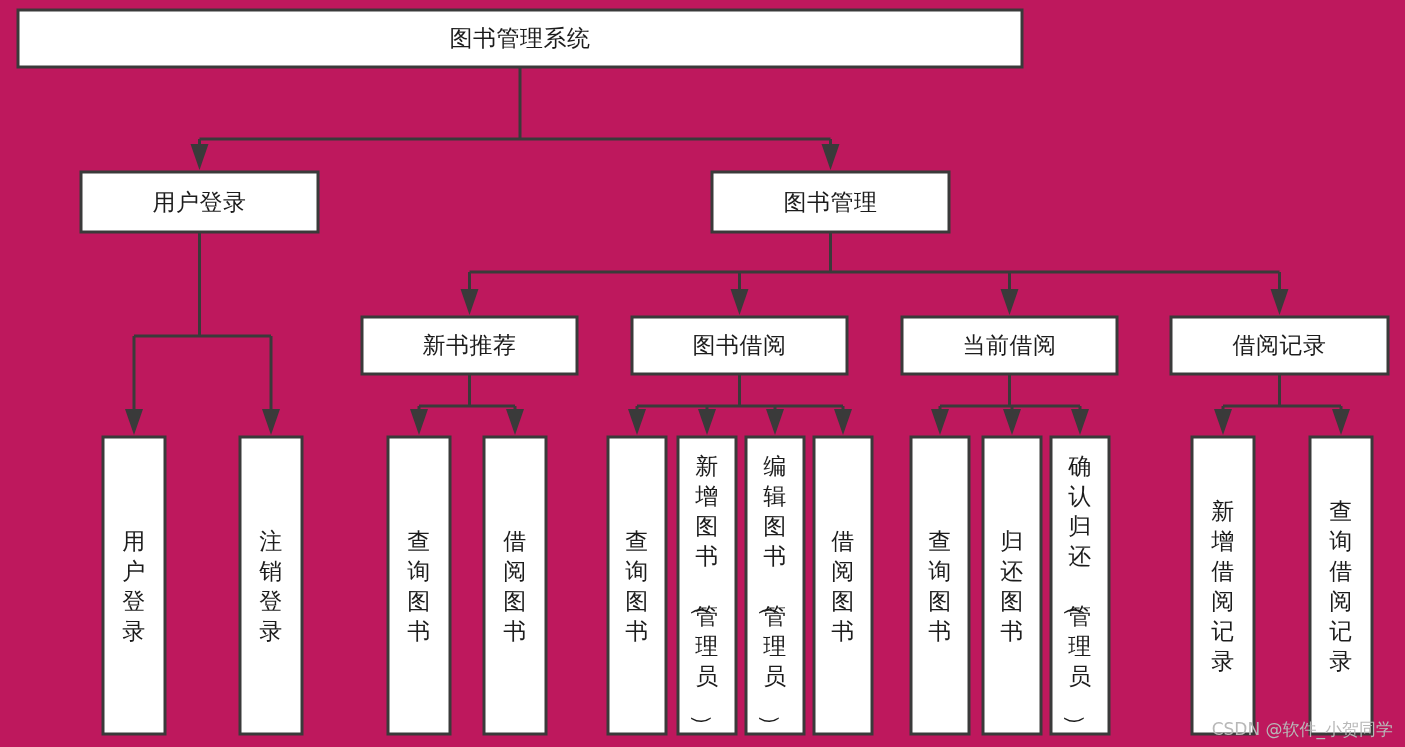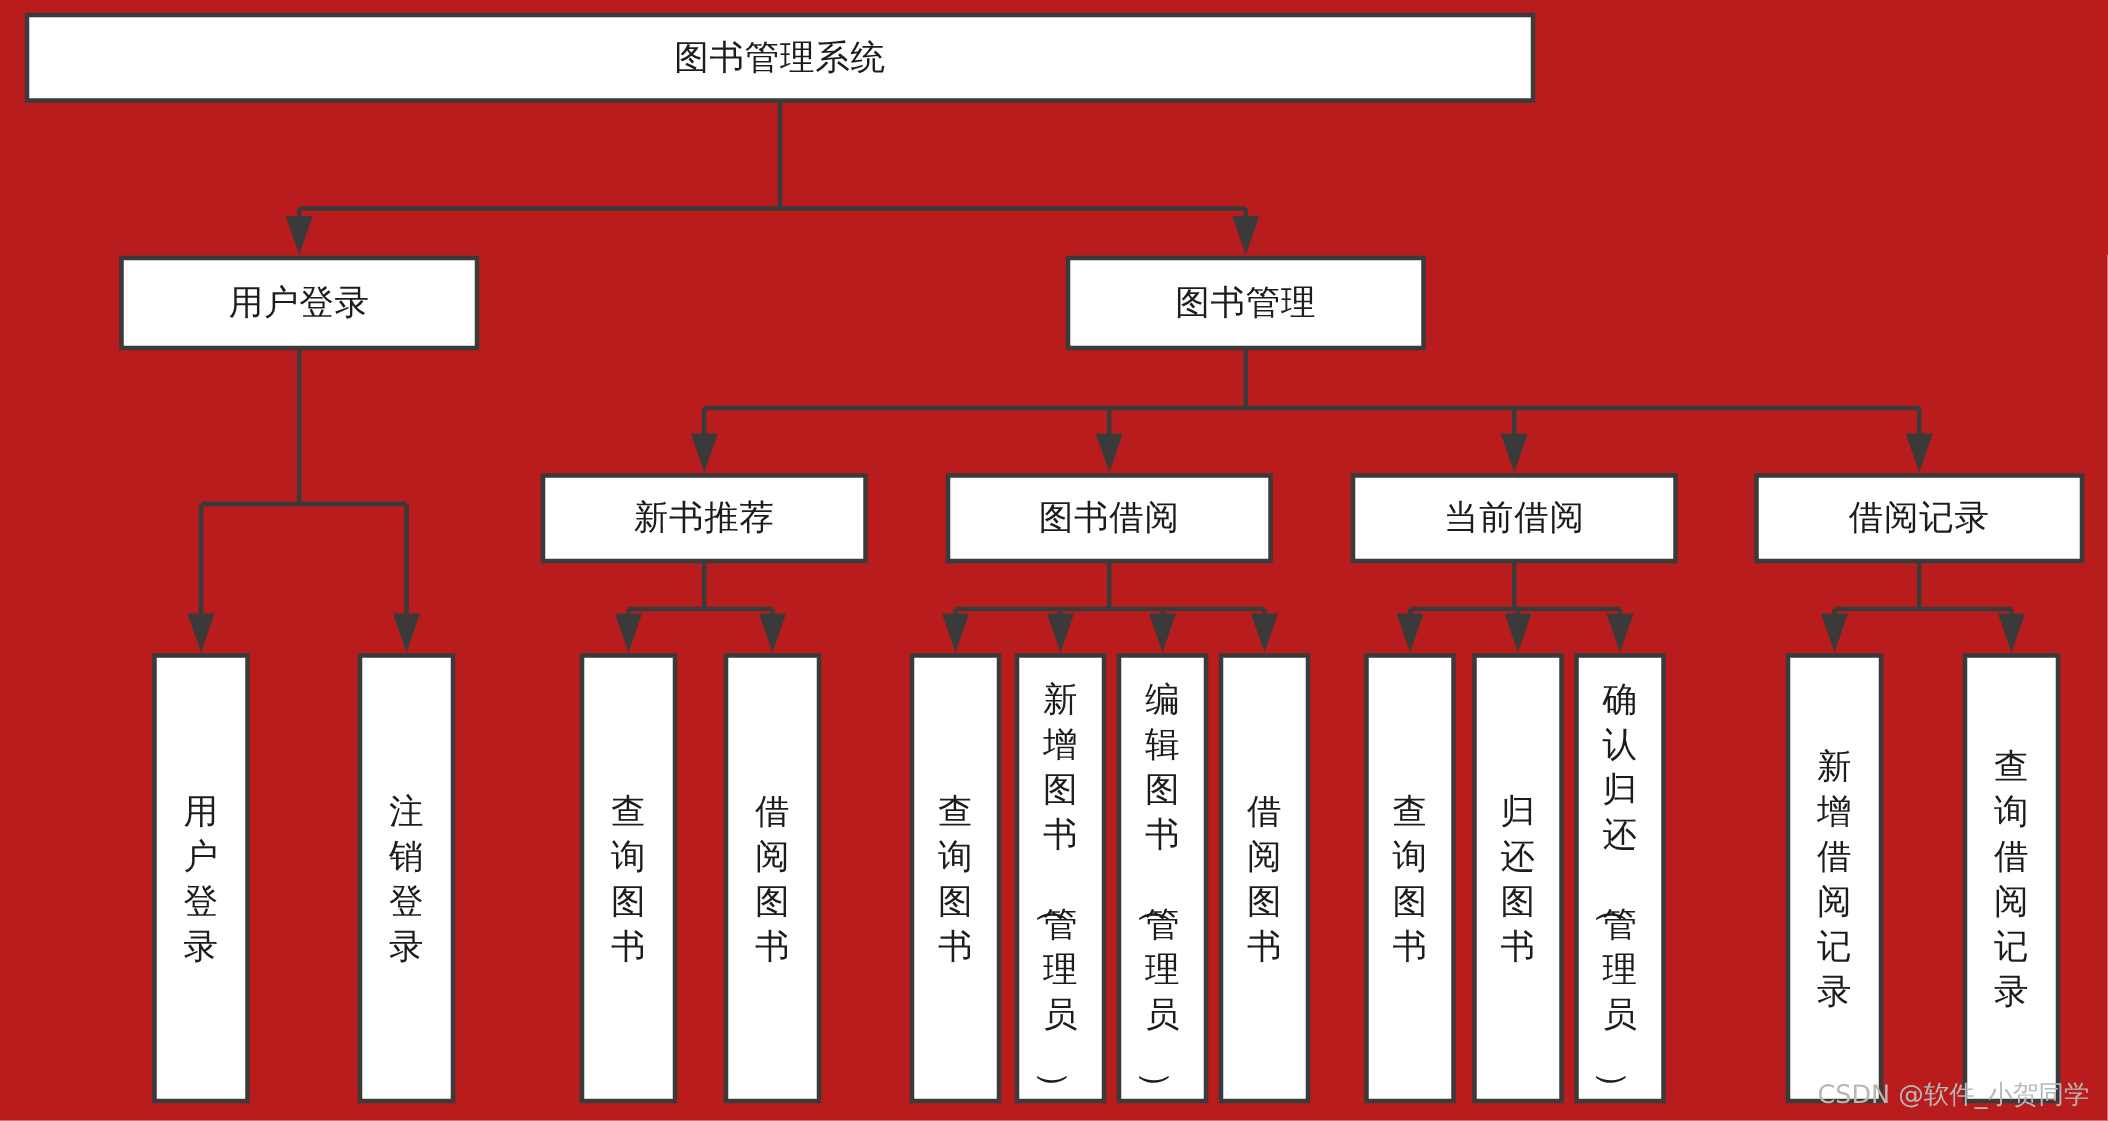--- a/index.html
+++ b/index.html
@@ -11,21 +11,21 @@
   body {
     width: 1405px;
     height: 747px;
     overflow: hidden;
     font-family: "DejaVu Sans", "Liberation Sans", sans-serif;
   }
   #diagram-root {
     position: relative;
     width: 1405px;
     height: 747px;
-    background: #b91c1c;
+    background: #be185d;
   }
   svg#diagram-svg {
     position: absolute;
     left: 0;
     top: 0;
     width: 1405px;
     height: 747px;
     display: block;
   }
   .node-box {

